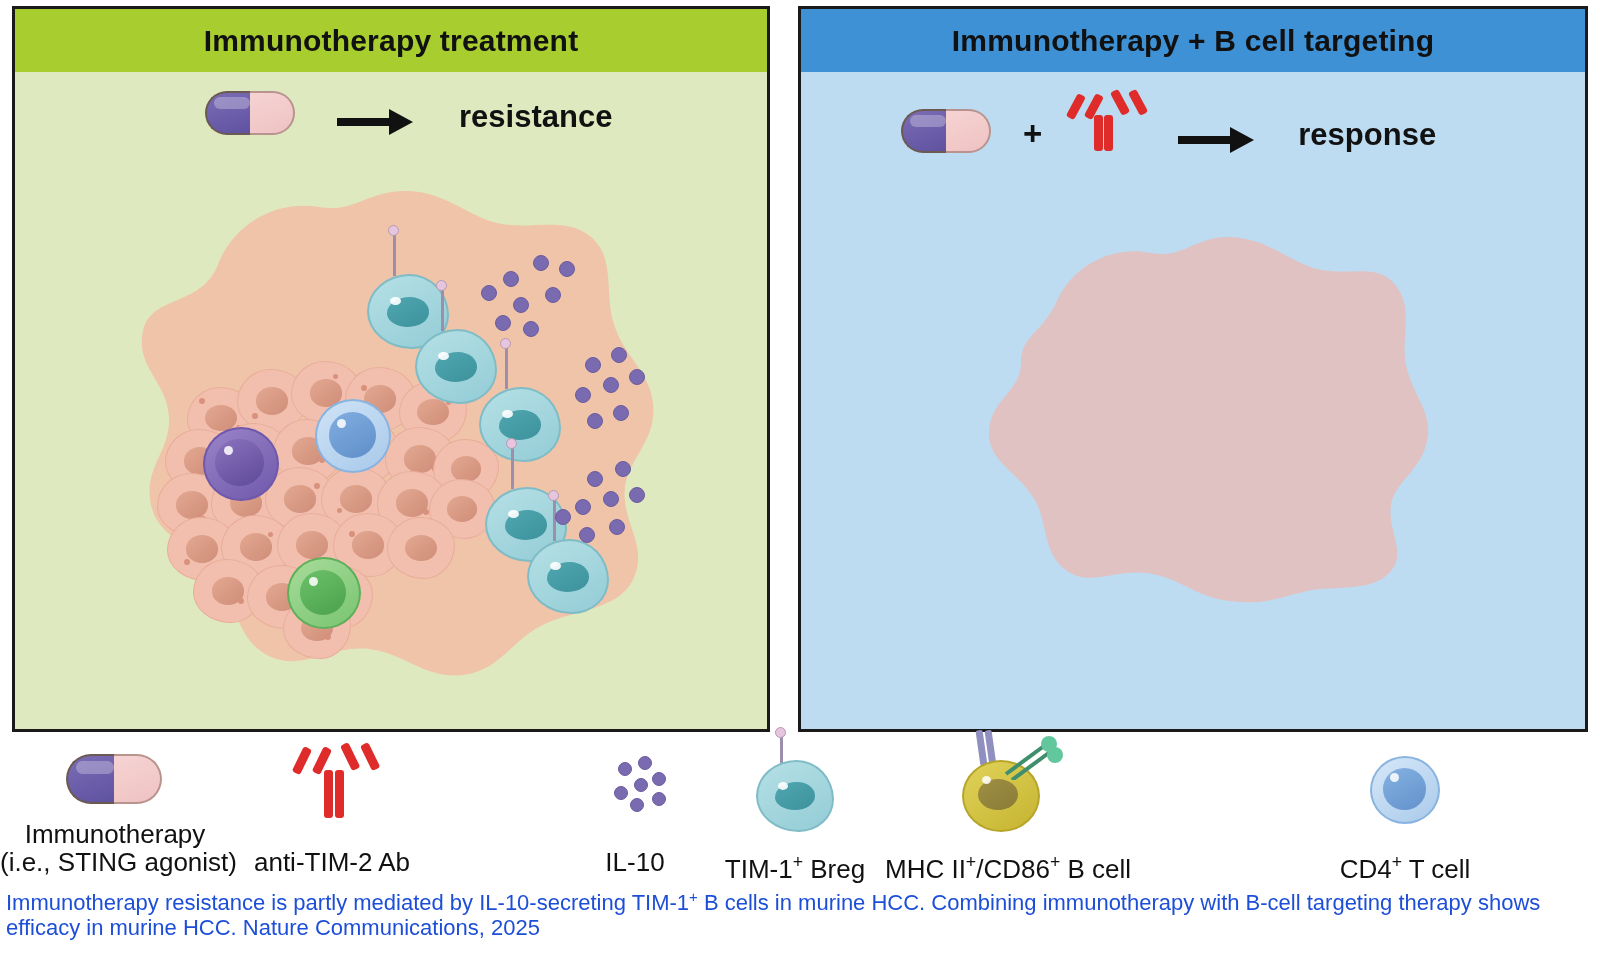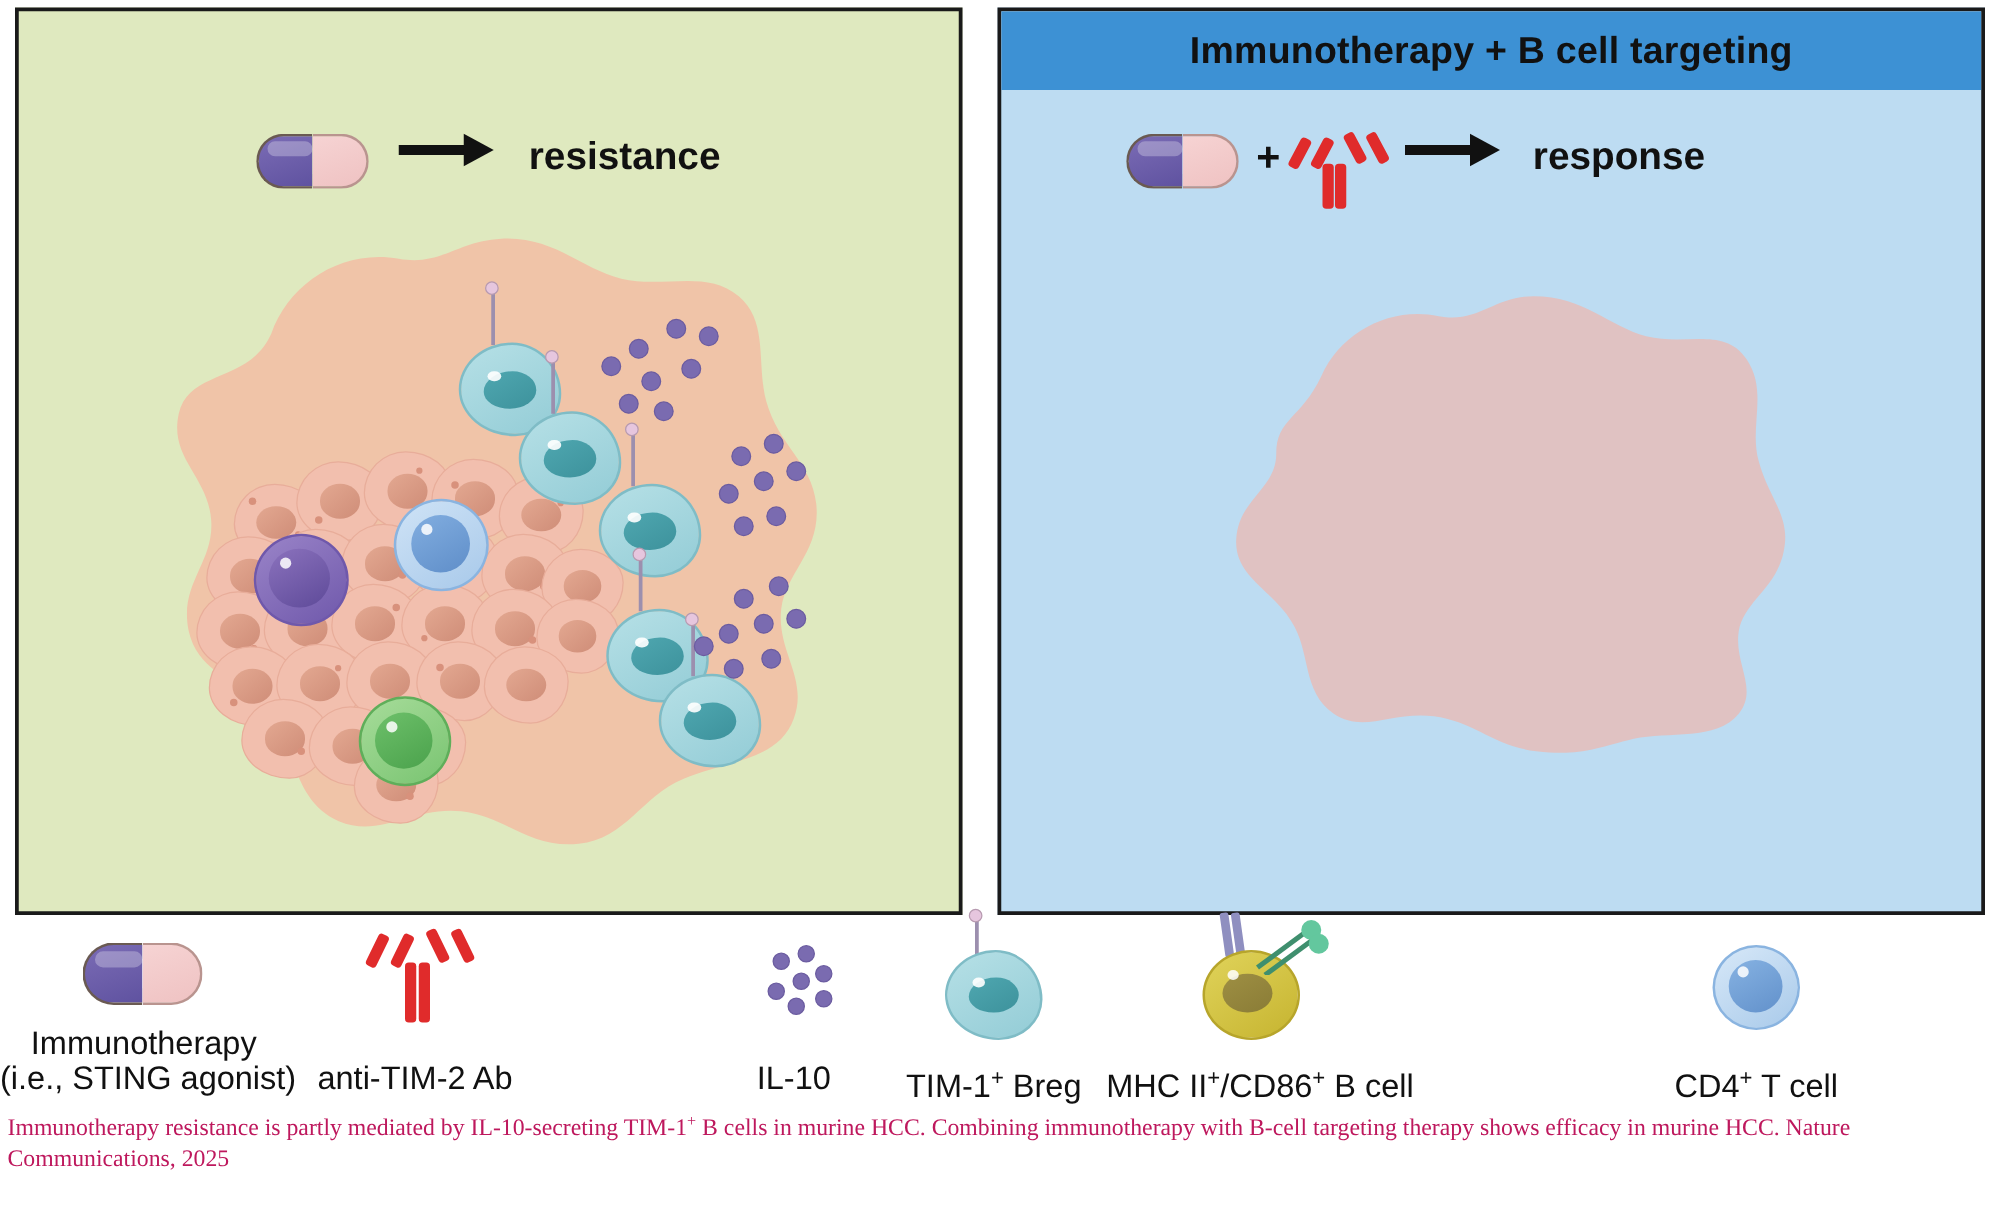--- a/index.html
+++ b/index.html
@@ -18,21 +18,21 @@
   #panel-right{left:798px;top:6px;width:790px;height:726px;background:#bddcf2;}
   .panel-header{position:absolute;left:0;top:0;width:100%;height:63px;display:flex;align-items:center;justify-content:center;}
   #panel-left .panel-header{background:#a7cd2e;}
   #panel-right .panel-header{background:#3d91d4;}
   .panel-title{
     font-size:30px;font-weight:bold;color:#111;letter-spacing:.2px;
     font-family:"Liberation Sans", sans-serif;white-space:nowrap;
   }
 
   
-  .eq-row{position:absolute;display:flex;align-items:flex-start;margin-top:16px;}
+  .eq-row{position:absolute;display:flex;align-items:flex-end;gap:18px;}
   #eq-left{left:200px;top:88px;}
   #eq-right{left:895px;top:88px;}
   .eq-text{font-size:31px;font-weight:bold;color:#111;}
   .eq-plus{font-size:33px;font-weight:bold;color:#111;}
   .arrow{width:78px;height:26px;position:relative;}
   .arrow .shaft{position:absolute;left:0;top:9px;width:56px;height:8px;background:#111;}
   .arrow .head{position:absolute;left:52px;top:0;width:0;height:0;
     border-top:13px solid transparent;border-bottom:13px solid transparent;border-left:24px solid #111;}
 
   
@@ -84,28 +84,31 @@
 
   
   #legend{position:absolute;left:0;top:740px;width:1600px;height:138px;}
   .leg-item{position:absolute;text-align:center;}
   .leg-label{font-size:26px;color:#111;line-height:28px;white-space:nowrap;font-family:"Liberation Sans", sans-serif;}
   .leg-icon{position:relative;height:80px;}
   sup{font-size:.68em;}
 
   
   #caption{position:absolute;left:6px;top:884px;width:1560px;
-    font-size:19px;line-height:25px;color:#be185d;font-family:Liberation Serif, serif;}
+    font-size:22px;line-height:25px;color:#1d4ed8;font-family:Liberation Sans, sans-serif;}
 </style>
 </head>
 <body>
 
 <div class="stage">
 
   <div class="panel" id="panel-left">
+    <div class="panel-header">
+      <span class="panel-title">Immunotherapy treatment</span>
+    </div>
 
     <div class="eq-row" id="eq-left" style="left:190px;top:82px;">
       <span class="capsule" style="width:90px;height:44px;">
         <span class="half-l"></span>
           <span class="half-r"></span>
           <span class="gloss"></span>
       </span>
       <span class="arrow" style="margin-left:24px;">
         <span class="shaft"></span>
           <span class="head"></span>

